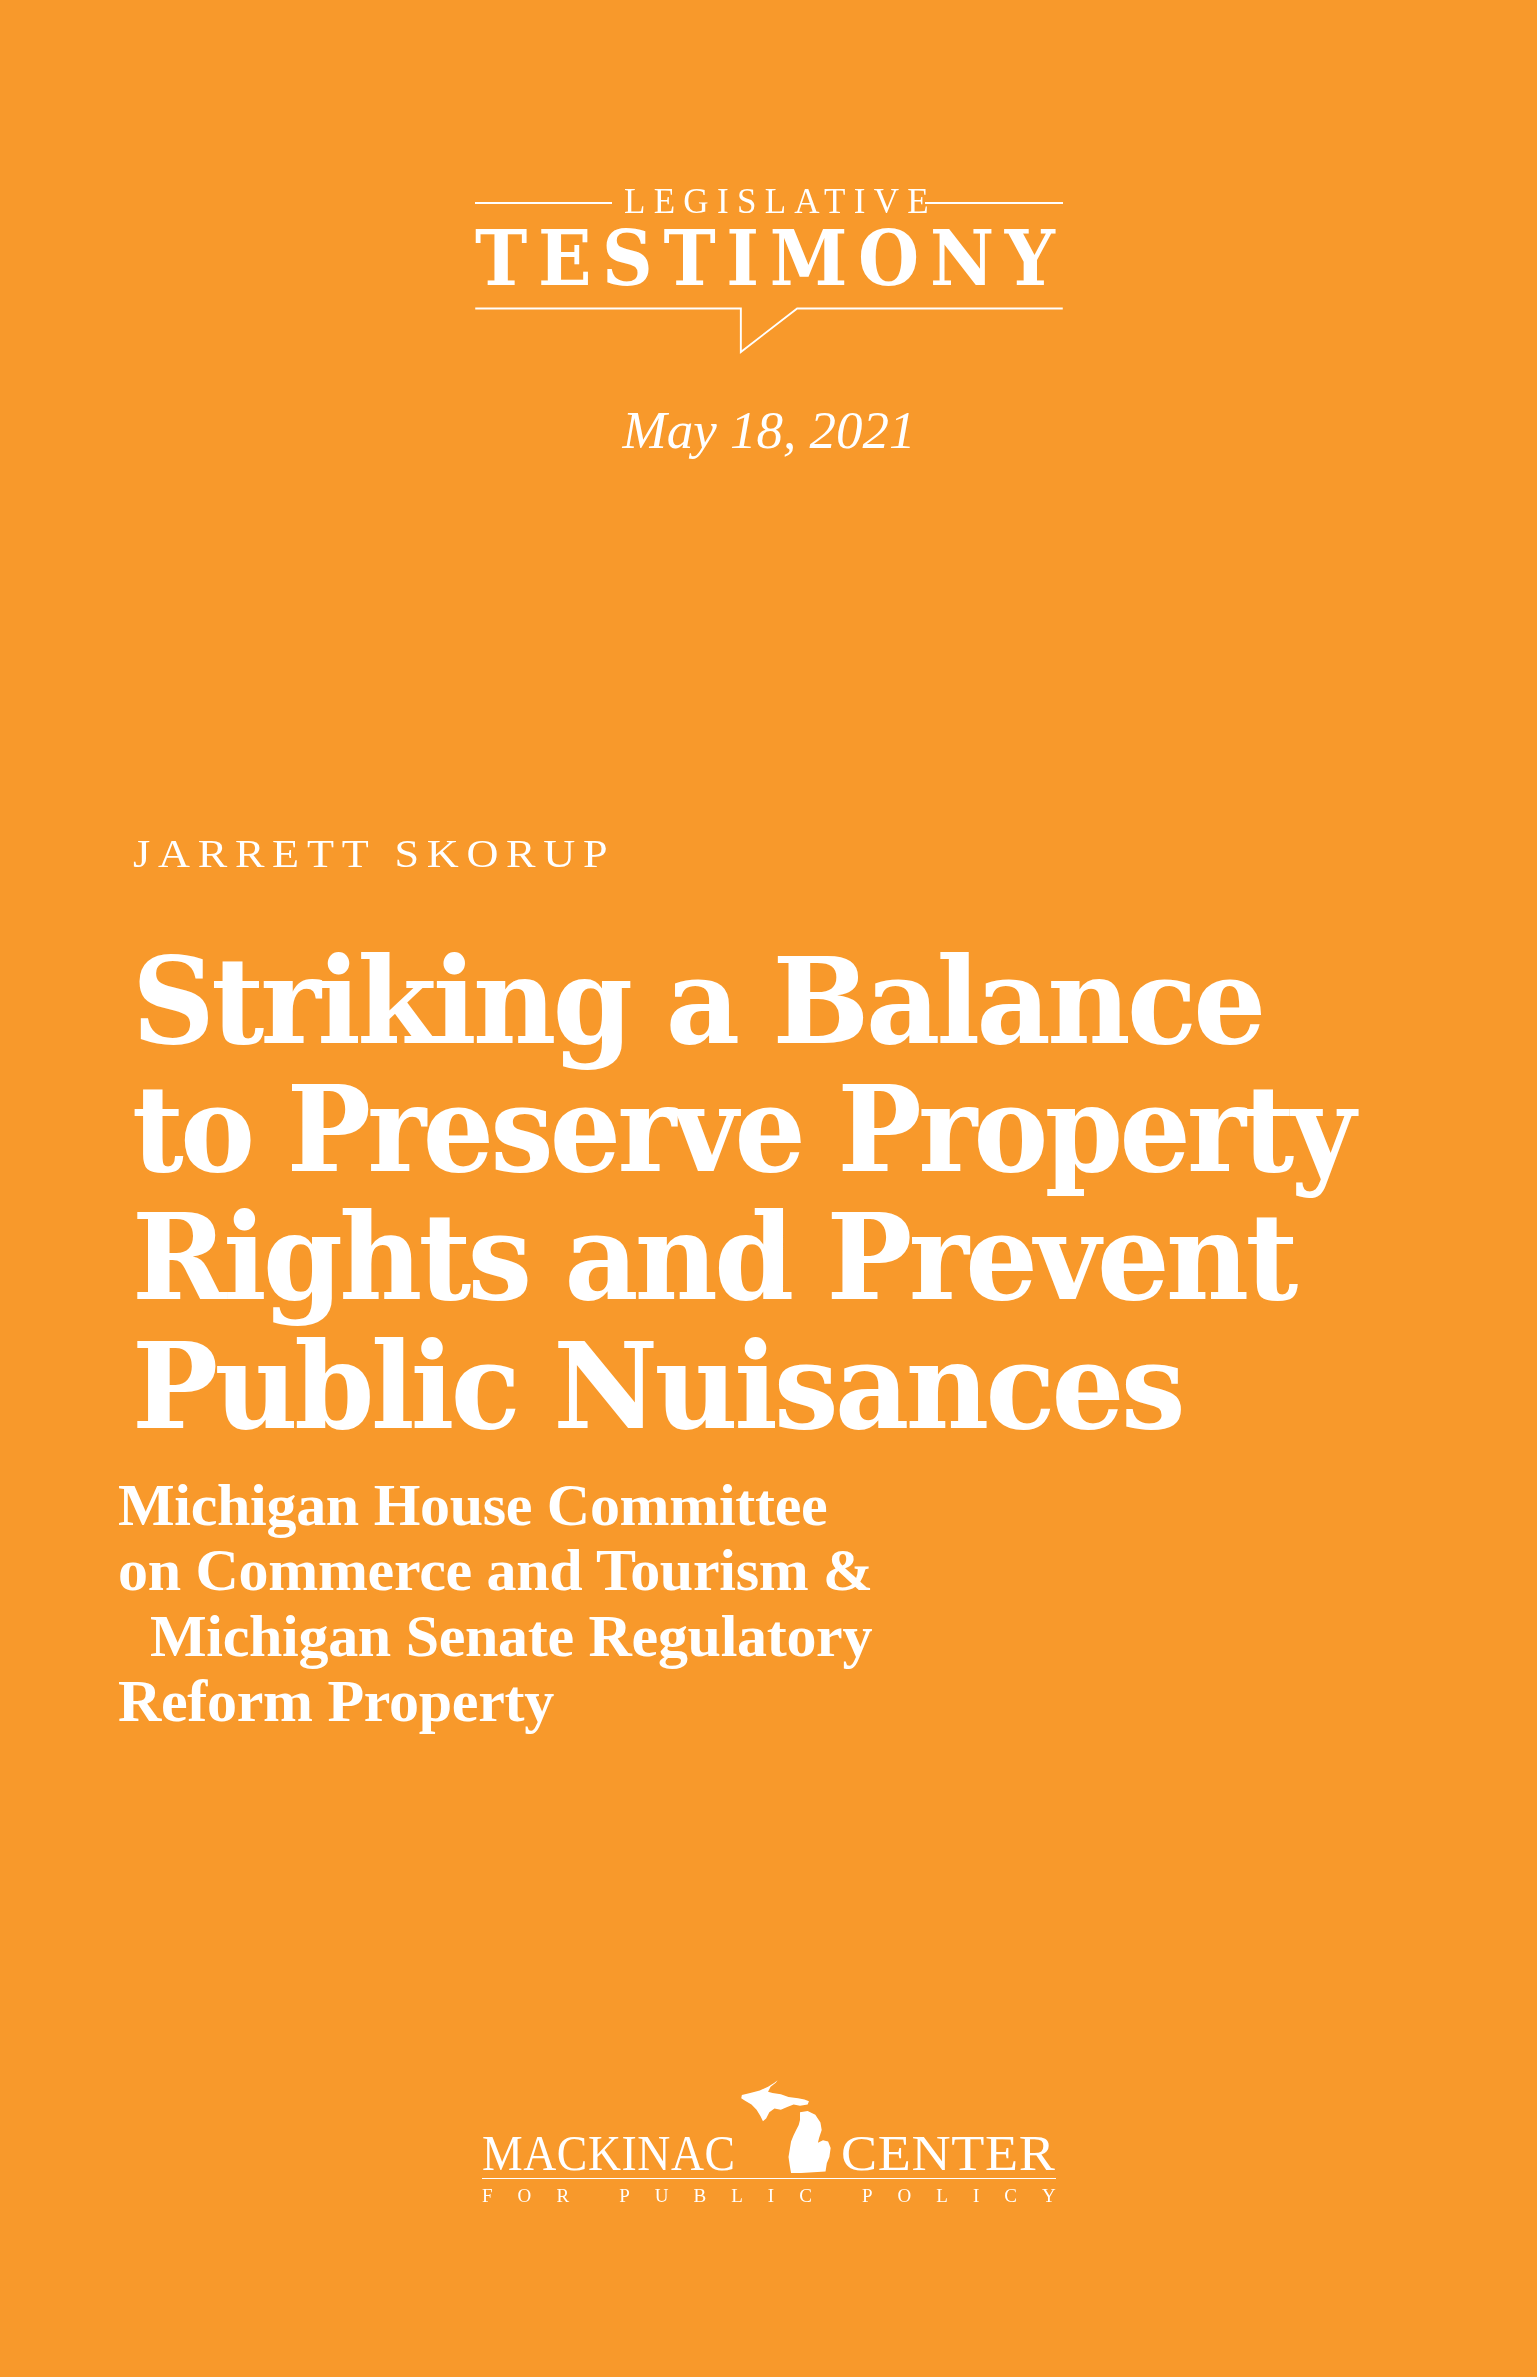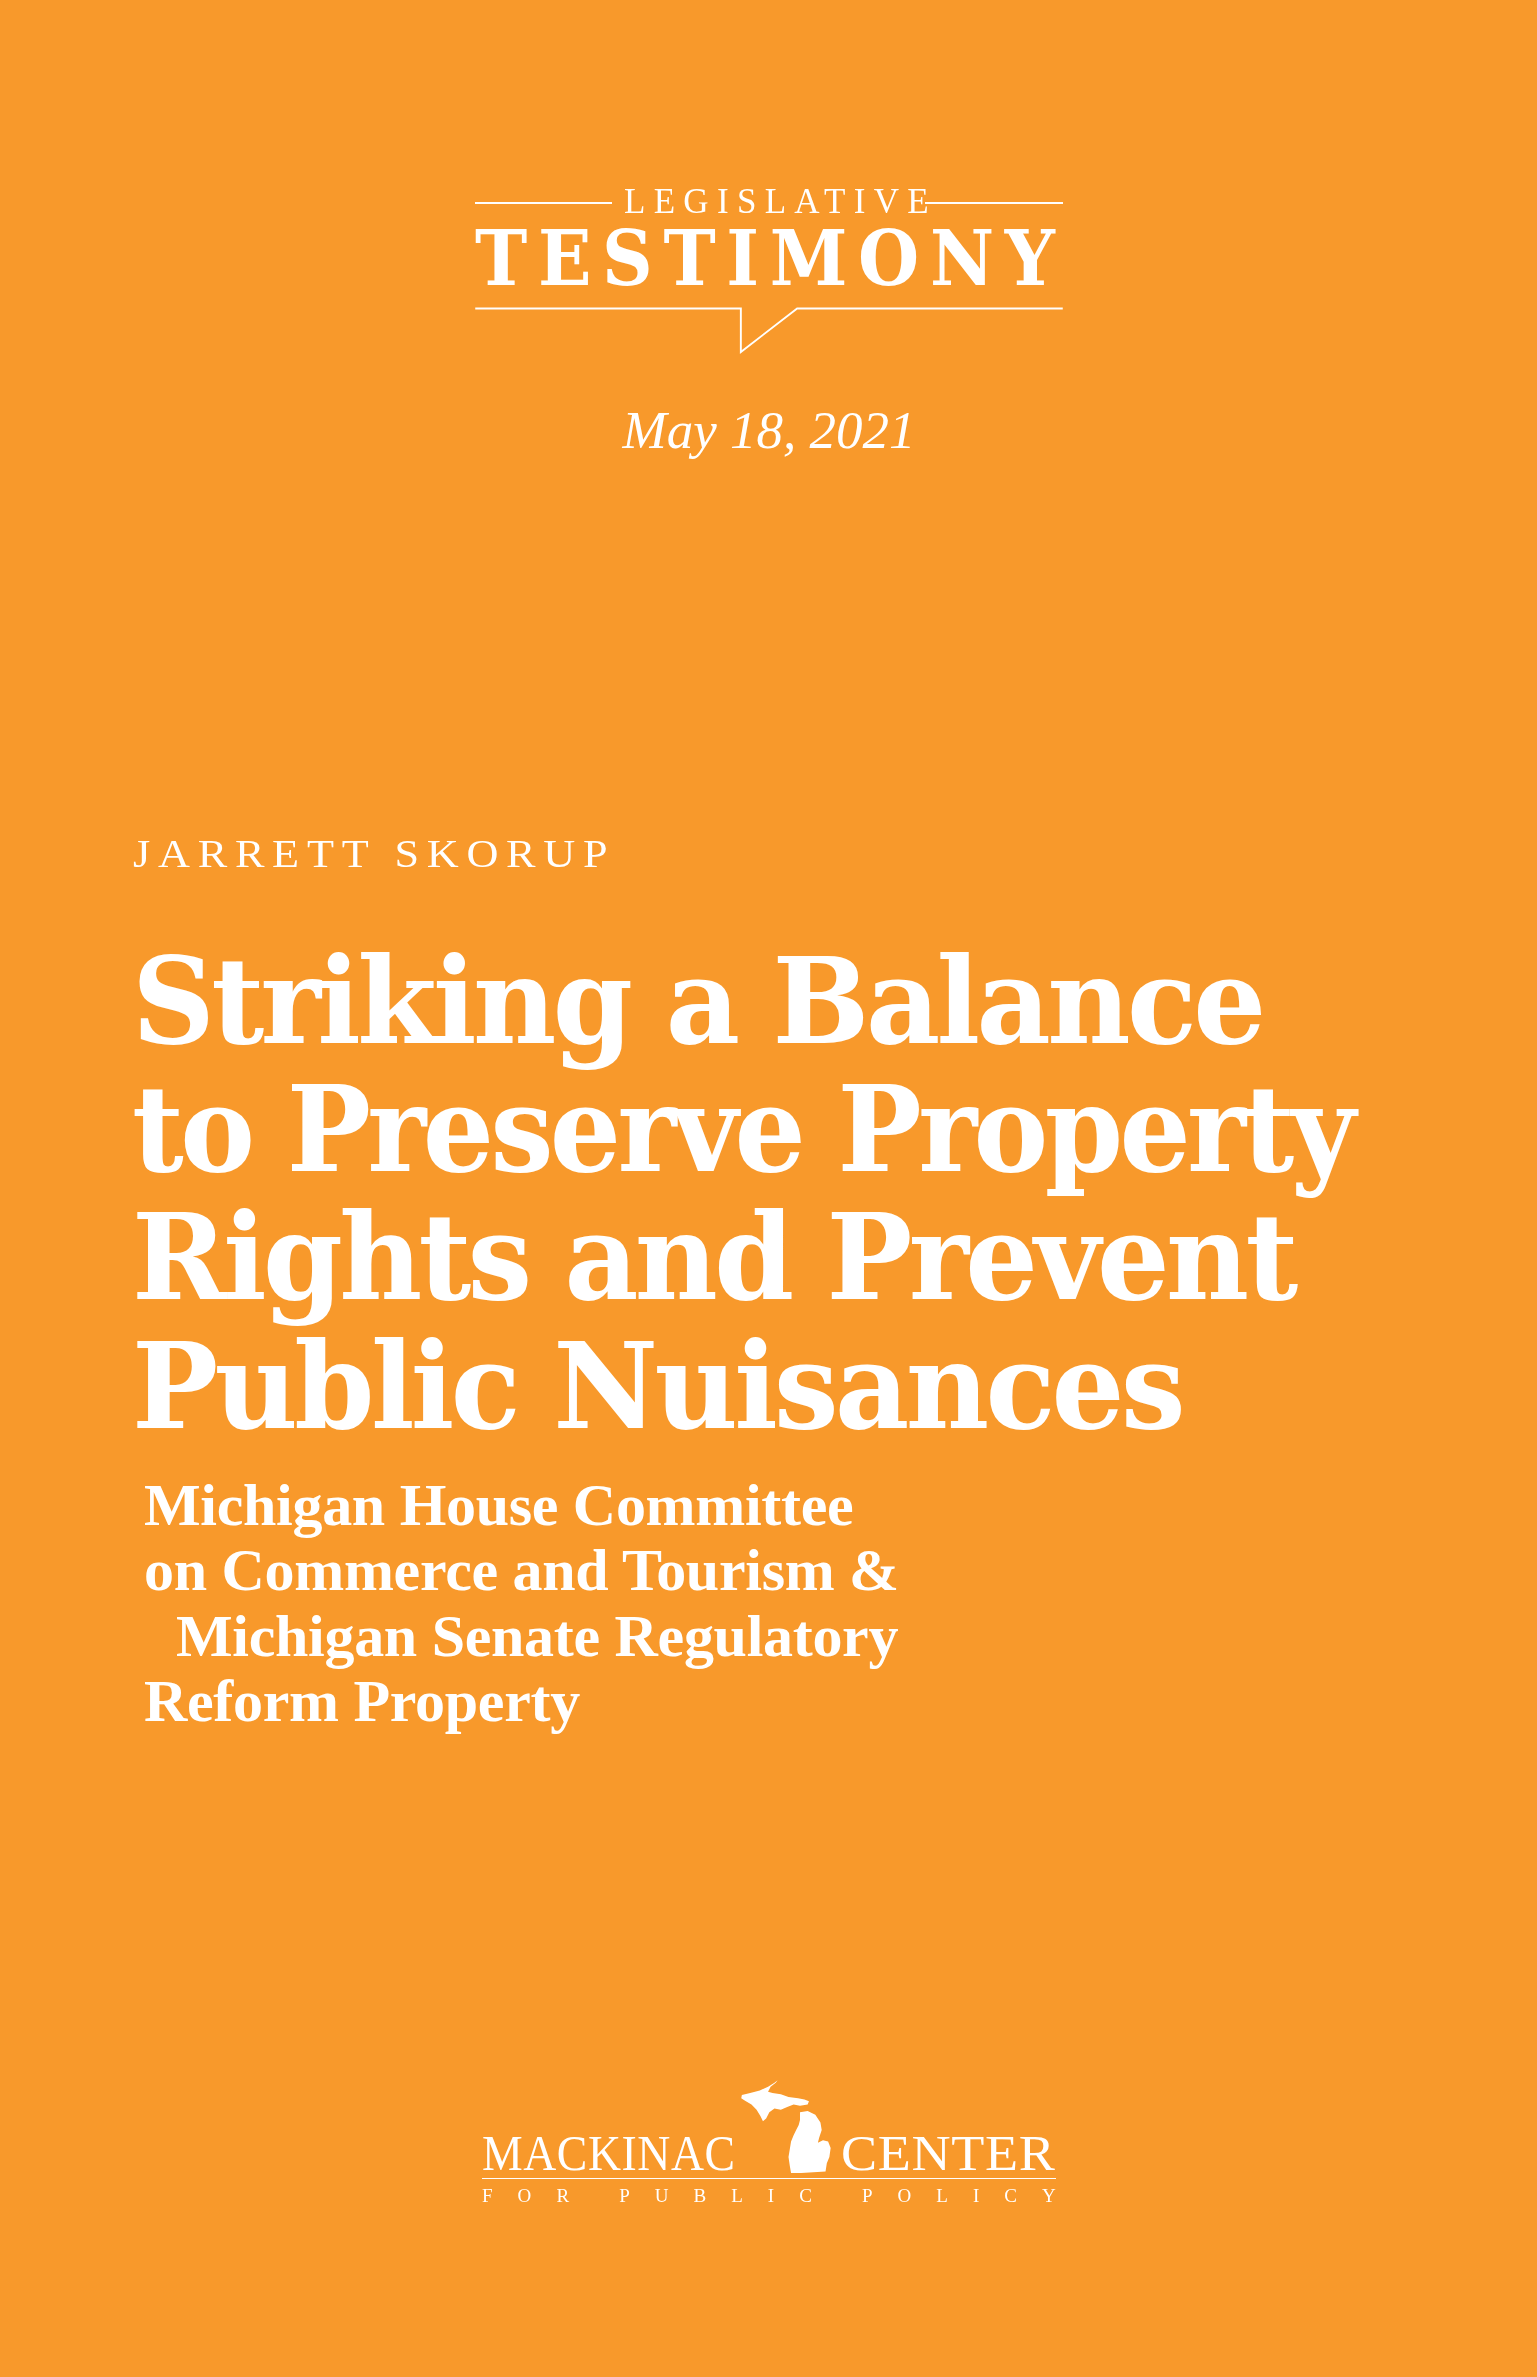--- a/index.html
+++ b/index.html
@@ -10,21 +10,21 @@
   
   #badge { position: absolute; left: 0; top: 0; width: 1538px; height: 384px; }
   .legislative { font-family: "Liberation Serif", serif; font-size: 35px; letter-spacing: 8.3px; line-height: 1; top: 184px; left: 624px; width: 293px; text-align: center; }
   .testimony { font-family: "DejaVu Serif", serif; font-weight: bold; font-size: 76px; letter-spacing: 12px; line-height: 1; top: 221px; left: 475px; width: 588px; text-align: center; transform-origin: left top; }
 
   .date { font-family: "Liberation Serif", serif; font-style: italic; font-size: 53px; line-height: 1; top: 404px; left: 0; width: 1538px; text-align: center; }
 
   .author { font-family: "Liberation Serif", serif; font-size: 40px; letter-spacing: 7px; line-height: 1; top: 834px; left: 133px; }
 
   .title-line { font-family: "DejaVu Serif", serif; font-weight: bold; font-size: 119px; line-height: 1; left: 132px; letter-spacing: -3.8px; transform-origin: left top; }
-  .sub-line { font-family: "Liberation Serif", serif; font-weight: bold; font-size: 60px; line-height: 1; left: 144px; letter-spacing: -0.3px; }
+  .sub-line { font-family: "Liberation Serif", serif; font-weight: bold; font-size: 60px; line-height: 1; left: 118px; letter-spacing: -0.3px; }
 
   .mack-word { font-family: "Liberation Serif", serif; font-size: 50px; line-height: 1; top: 2128px; letter-spacing: 0.6px; }
   .mack-sub { font-family: "Liberation Serif", serif; font-size: 19px; line-height: 1; top: 2186px; left: 482px; width: 574px; display: flex; justify-content: space-between; }
   .mack-sub span { display: inline-block; }
 </style>
 </head>
 <body>
 
 <div id="badge">
   <div class="line" style="left:475px; top:202px; width:137px; height:1.9px;"></div>

